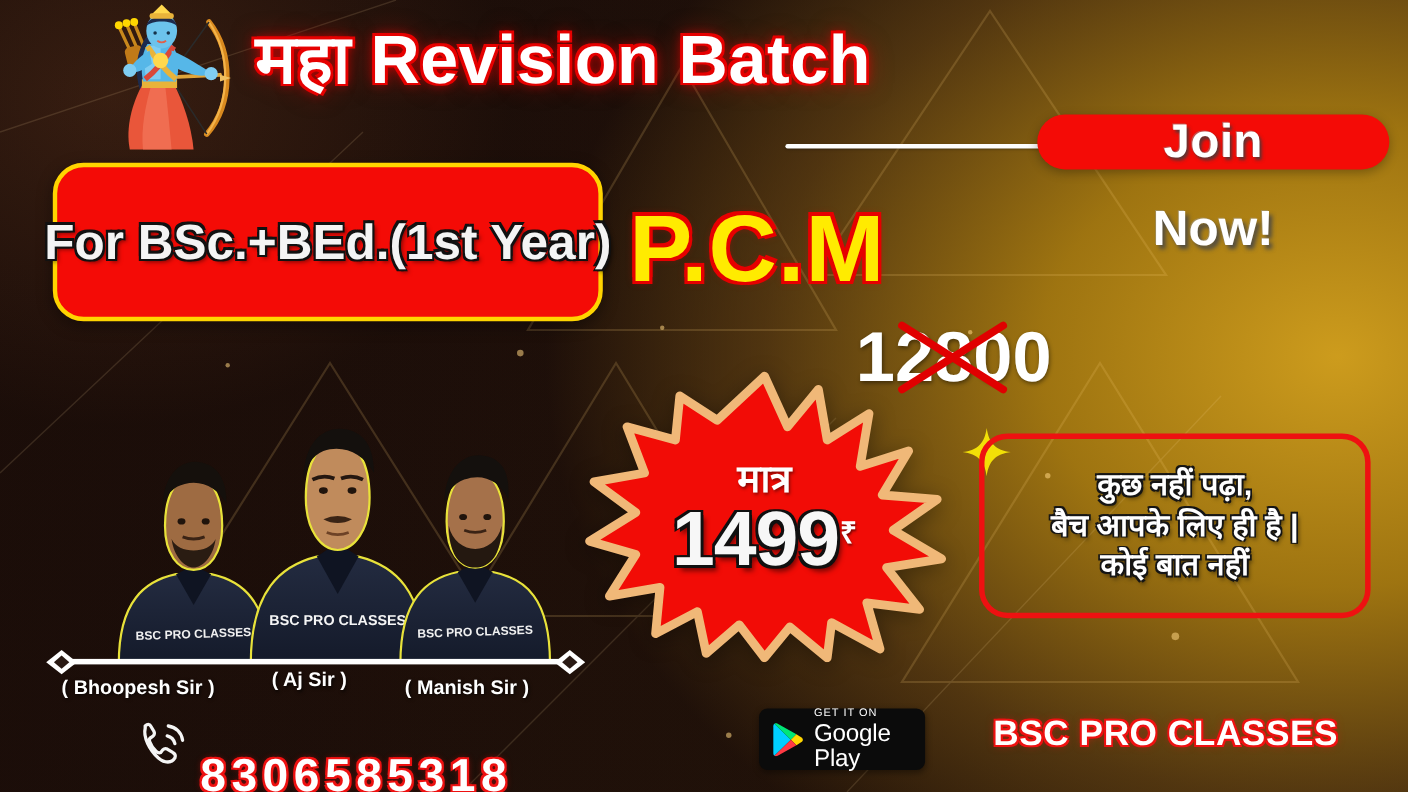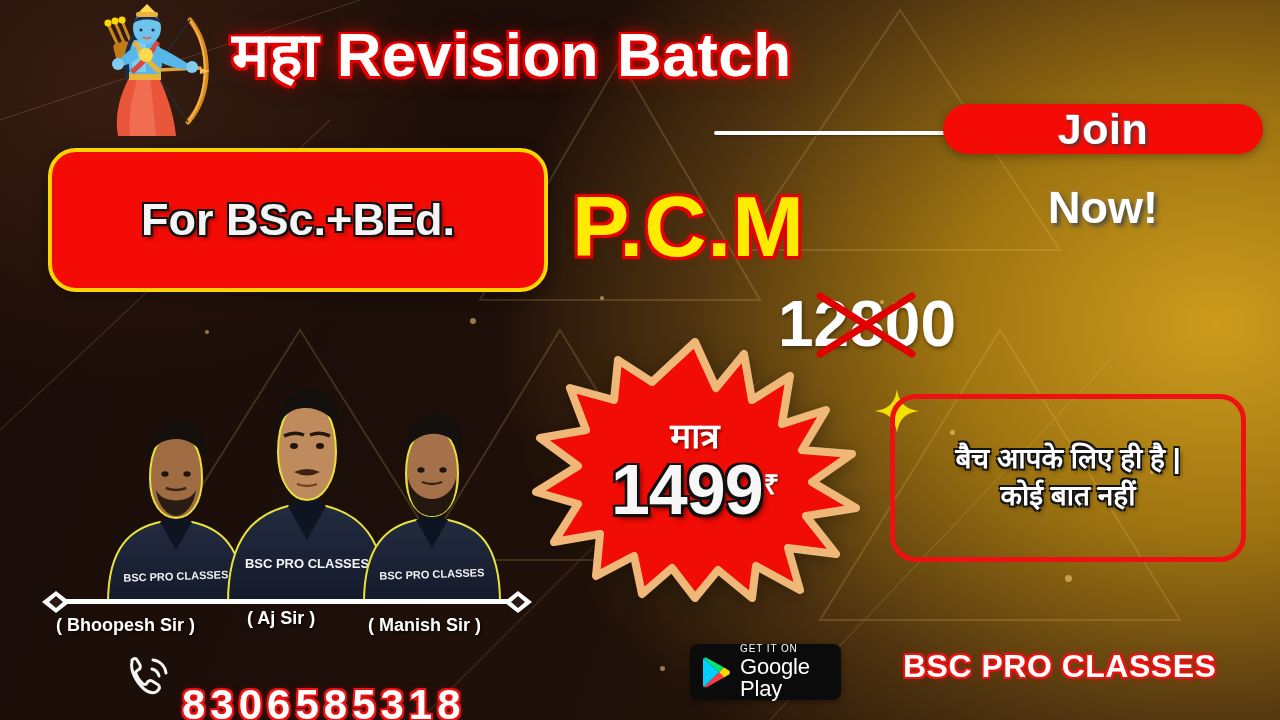--- a/index.html
+++ b/index.html
@@ -256,20 +256,21 @@
 
   <div class="rule"></div>
 
   <div class="join-btn">
     <span>Join</span>
   </div>
   <div class="now">Now!</div>
 
   <div class="course-box">
     <div class="l1">For BSc.+BEd.</div>
+    <div class="l2">(1st Year)</div>
   </div>
 
   <div class="pcm">P.C.M</div>
 
   <div class="old-price-wrap">
     <div class="old-price">12800</div>
     <svg viewBox="0 0 210 72">
       <g stroke="#e00000" stroke-width="7" stroke-linecap="round">
         <path d="M58,8 L150,66"></path>
         <path d="M150,8 L58,66"></path>
@@ -290,20 +291,21 @@
     </div>
   </div>
 
   <div class="spark4">
     <svg viewBox="0 0 46 46">
       <path d="M23,1 C25,15 31,21 45,23 C31,25 25,31 23,45 C21,31 15,25 1,23 C15,21 21,15 23,1 Z" fill="#f2e007"></path>
     </svg>
   </div>
 
   <div class="note-box">
+    <div class="nl">कुछ नहीं पढ़ा,</div>
     <div class="nl">बैच आपके लिए ही है |</div>
     <div class="nl">कोई बात नहीं</div>
   </div>
 
   <div class="teachers">
     <svg viewBox="0 0 430 225">
       <defs>
         <linearGradient id="shirt" x1="0" y1="0" x2="0" y2="1">
           <stop offset="0%" stop-color="#232b40"></stop>
             <stop offset="100%" stop-color="#141a2a"></stop>

